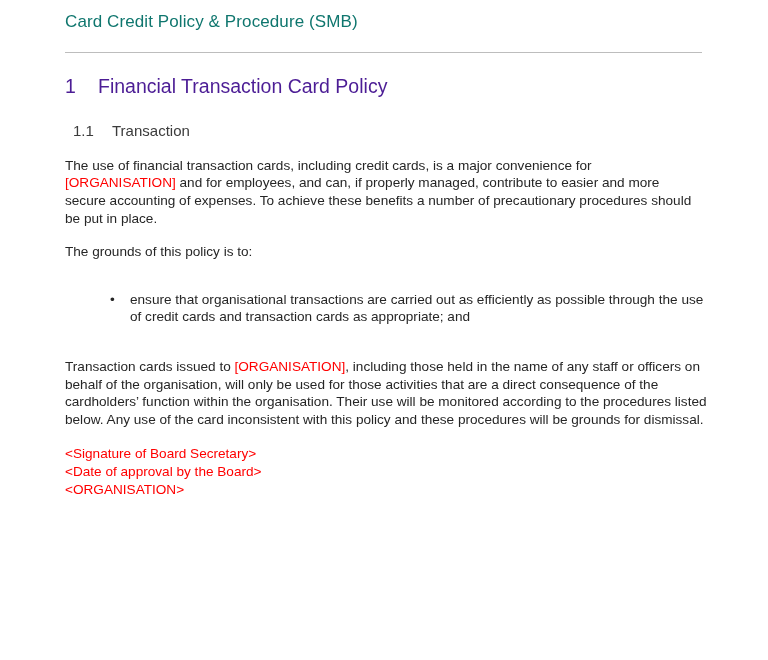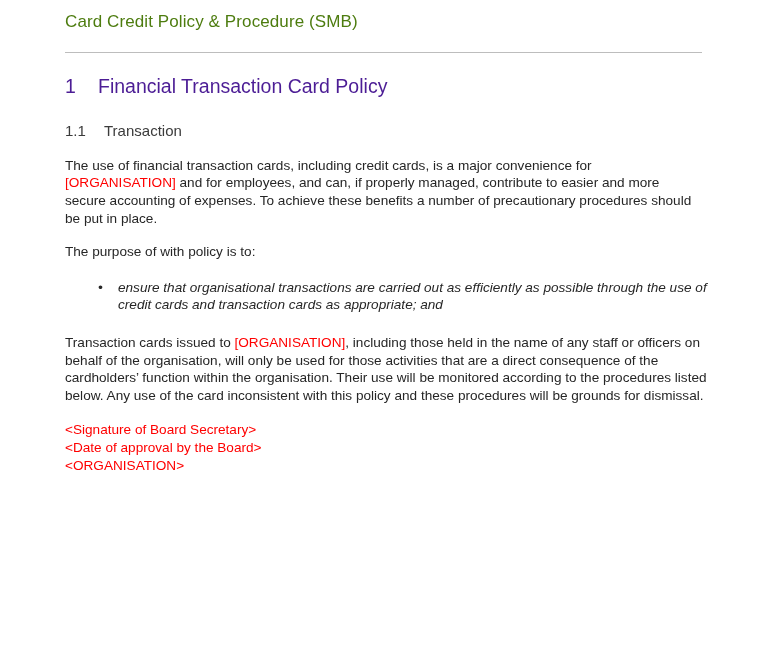--- a/index.html
+++ b/index.html
@@ -25,21 +25,21 @@
     padding: 0 46px 0 65px;
   }
 
   
   .doc-title {
     margin: 0;
     padding-top: 11px;
     font-size: 17px;
     font-weight: normal;
     line-height: 1.35;
-    color: #4d7c0f;
+    color: #0f766e;
     letter-spacing: 0.1px;
   }
 
   .title-rule {
     margin-top: 18px;
     margin-right: 1px;
     height: 0;
     border: 0;
     border-top: 1.5px solid #bdbdbd;
     width: 637px;
@@ -65,20 +65,21 @@
     padding-top: 23px;
     font-size: 15px;
     font-weight: normal;
     line-height: 1.3;
     color: #3b3b3b;
     white-space: nowrap;
   }
   h2.h-two .num {
     display: inline-block;
     min-width: 39px;
+    margin-left: 8px;
   }
 
   
   p.body {
     margin: 0;
     padding-top: 16px;
     font-size: 13.6px;
     line-height: 17.6px;
     color: #262626;
     max-width: 634px;
@@ -87,25 +88,24 @@
   p.tight {
     max-width: 646px;
   }
 
   .ph {
     color: #ff0000;
   }
 
   
   ul.bullets {
-    margin: 4px;
+    margin: 16px;
     padding: 0;
     list-style: none;
     max-width: 664px;
-    font-style: italic;
   }
   ul.bullets li {
     position: relative;
     padding-left: 49px;
     padding-top: 14px;
     font-size: 13.6px;
     line-height: 17.6px;
     color: #262626;
   }
   ul.bullets li::before {
@@ -142,21 +142,21 @@
     <span class="num">1</span><span>Financial Transaction Card Policy</span>
   </h1>
 
   <h2 class="h-two">
     <span class="num">1.1</span><span>Transaction</span>
   </h2>
 
   <p class="body"><span>The use of financial transaction cards, including credit cards, is a major convenience for </span><span class="ph">[ORGANISATION]</span><span> and for employees, and can, if properly managed, contribute to easier and more secure accounting of expenses.  To achieve these benefits a number of precautionary procedures should be put in place.</span></p>
 
 
-  <p class="body">The purpose of with policy is to:</p>
+  <p class="body">The grounds of this policy is to:</p>
 
   <ul class="bullets">
     <li>ensure that organisational transactions are carried out as efficiently as possible through the use of credit cards and transaction cards as appropriate; and</li>
   </ul>
 
 
   <p class="body tight"><span>Transaction cards issued to </span><span class="ph">[ORGANISATION]</span><span>, including those held in the name of any staff or officers on behalf of the organisation, will only be used for those activities that are a direct consequence of the cardholders’ function within the organisation. Their use will be monitored according to the procedures listed below.  Any use of the card inconsistent with this policy and these procedures will be grounds for dismissal.</span></p>
 
 
   <div class="sig-block">

